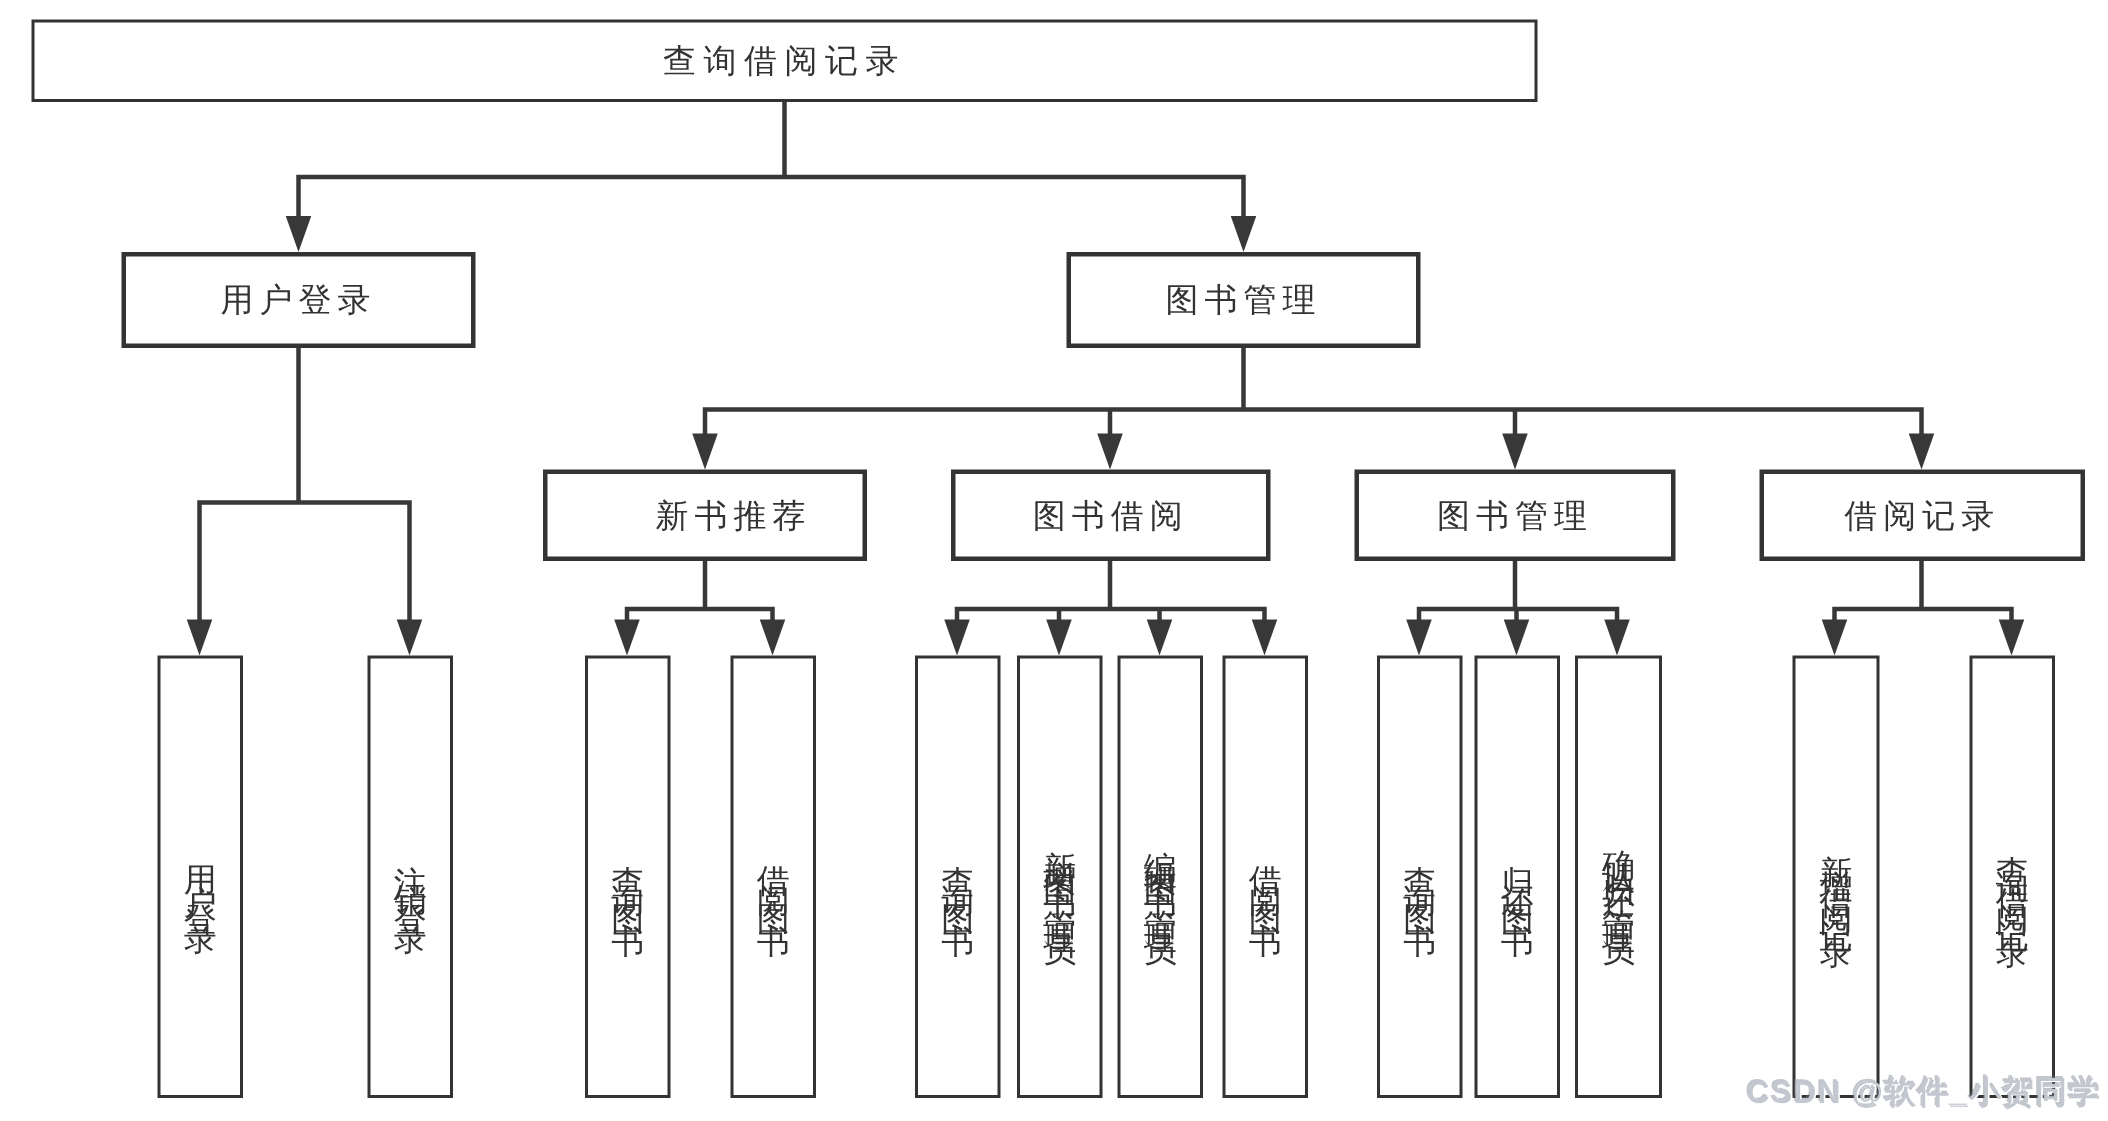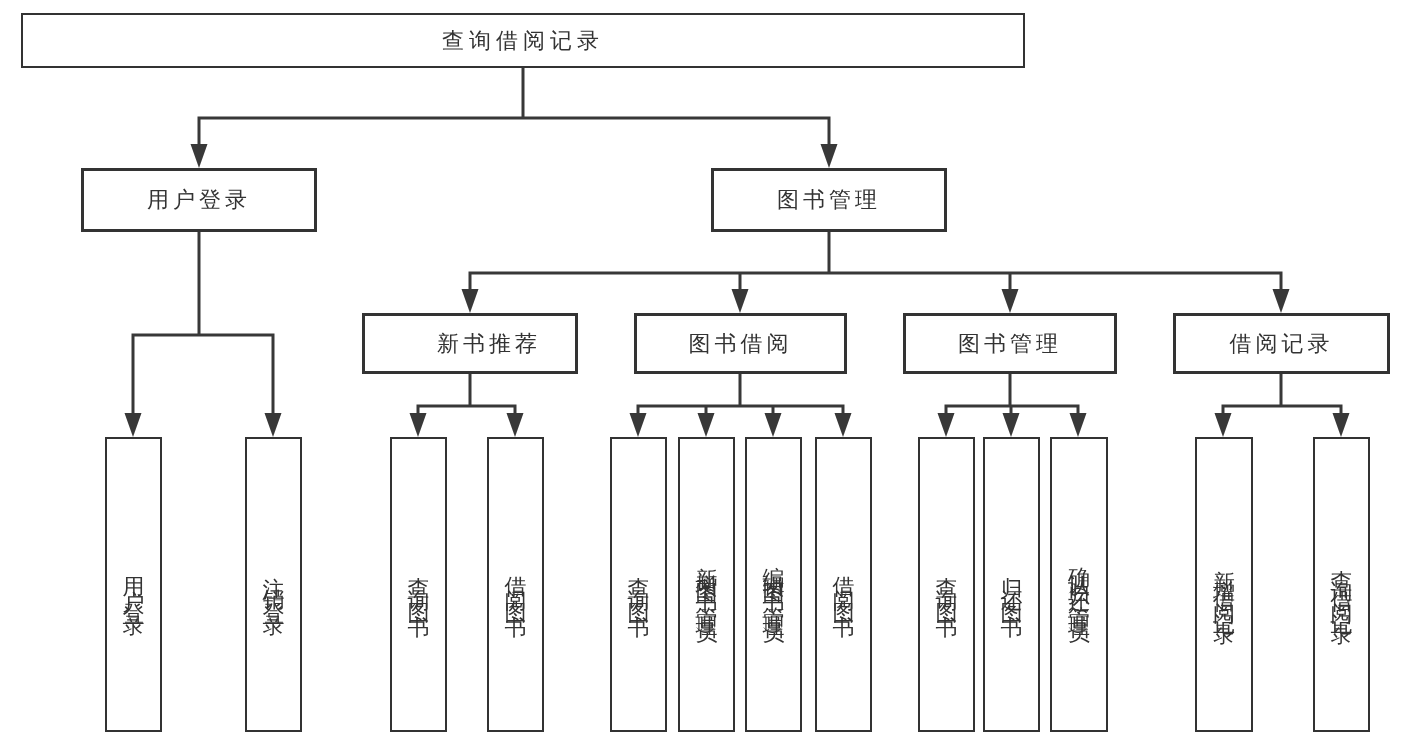--- a/index.html
+++ b/index.html
@@ -169,13 +169,14 @@
       <div class="node leaf" style="left: 1050px; top: 437px; width: 58px; height: 295px;">
         <span class="label" style="letter-spacing: 8px;">确认归还（管理员）</span>
       </div>
       <div class="node leaf" style="left: 1195px; top: 437px; width: 58px; height: 295px;">
         <span class="label" style="letter-spacing: 11px;">新增借阅记录</span>
       </div>
       <div class="node leaf" style="left: 1313px; top: 437px; width: 57px; height: 295px;">
         <span class="label" style="letter-spacing: 11px;">查询借阅记录</span>
       </div>
     </div>
+  <div class="watermark">CSDN @软件_小贺同学</div>
 </div>
 
 </body></html>

